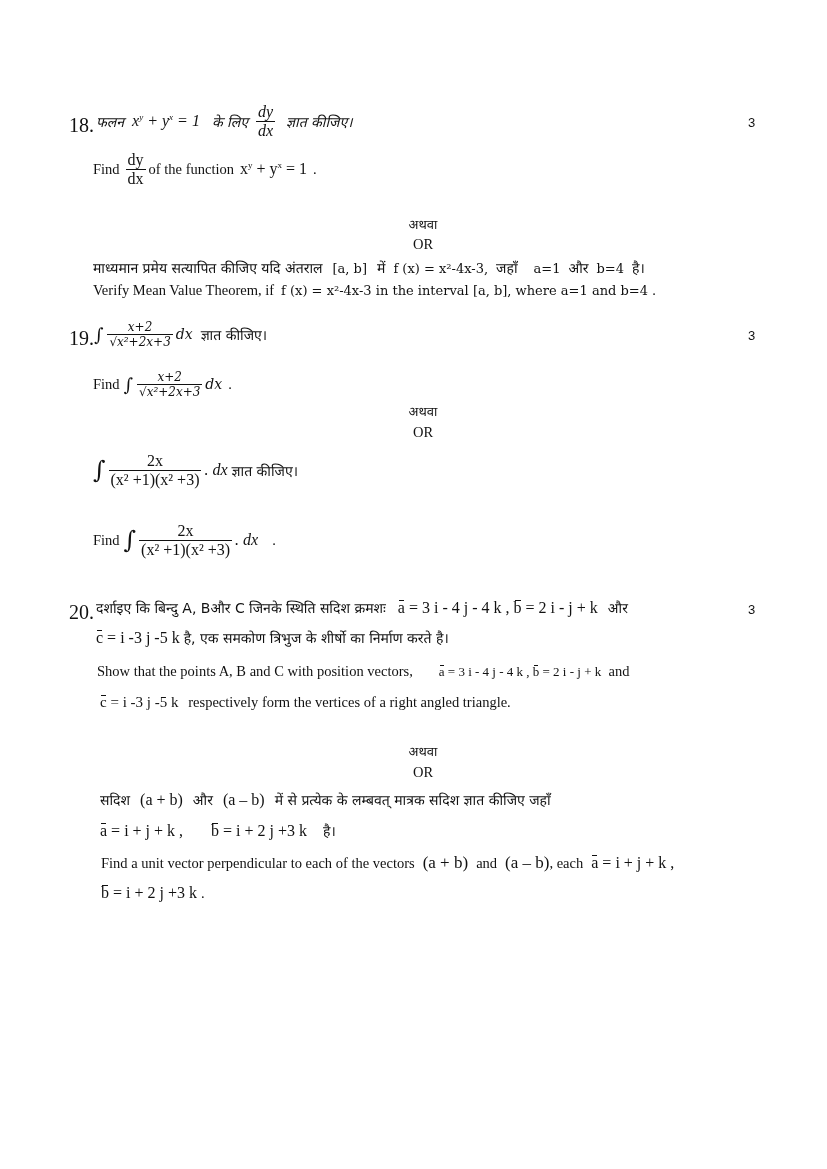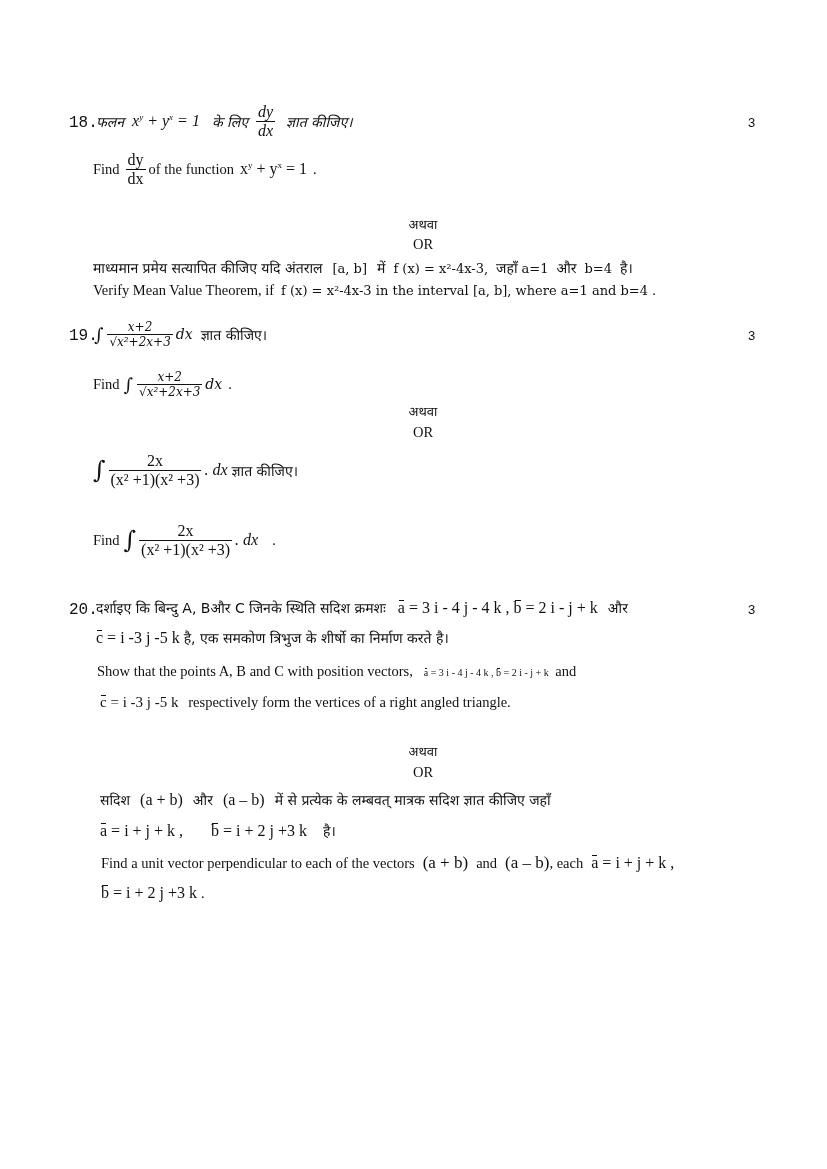--- a/index.html
+++ b/index.html
@@ -1,18 +1,18 @@
 <!DOCTYPE html>
 <html><head>
 <meta charset="utf-8">
 <style>
   html, body { margin: 0; padding: 0; background: #ffffff; }
   body { width: 827px; height: 1169px; position: relative; overflow: hidden; color: #111; font-family: "Liberation Serif", serif; }
   .abs { position: absolute; white-space: nowrap; }
-  .qnum { font-family: Liberation Mono, monospace; font-size: 16px; }
+  .qnum { font-family: Liberation Serif, serif; font-size: 20px; }
   .marks { font-family: "Liberation Sans", sans-serif; font-size: 13px; left: 748px; }
   .hi { font-family: "DejaVu Sans", sans-serif; font-size: 14px; }
   .en { font-family: "Liberation Serif", serif; font-size: 14.5px; }
   .math { font-family: "Liberation Serif", serif; font-size: 16px; }
   .imath { font-family: "DejaVu Serif", serif; font-style: italic; font-size: 12px; }
   .center { left: 0; width: 846px; text-align: center; }
   .frac { display: inline-block; vertical-align: middle; text-align: center; margin: 0 3px; }
   .frac .num { display: block; padding: 0 2px; }
   .frac .den { display: block; border-top: 1px solid #111; padding: 0 2px; }
   .big-int { font-size: 24px; vertical-align: middle; font-family: "DejaVu Serif", serif; }
@@ -62,21 +62,21 @@
 
   <span class="abs hi center" style="top:215px; font-size:13px;">अथवा</span>
   <span class="abs en center" style="top:236px;">OR</span>
 
   <div class="abs" style="left:93px; top:258px;">
     <span class="hi">माध्यमान प्रमेय सत्यापित कीजिए यदि अंतराल</span>
     <span class="bold-ish" style="margin-left:6px;">[a, b]</span>
     <span class="hi" style="margin-left:6px;">में</span>
     <span class="bold-ish" style="margin-left:4px;">f (x) = x²-4x-3,</span>
     <span class="hi" style="margin-left:4px;">जहाँ</span>
-    <span class="bold-ish" style="margin-left:0;">a=1</span>
+    <span class="bold-ish" style="margin-left:12px;">a=1</span>
     <span class="hi" style="margin-left:4px;">और</span>
     <span class="bold-ish" style="margin-left:4px;">b=4</span>
     <span class="hi" style="margin-left:4px;">है।</span>
   </div>
   <div class="abs" style="left:93px; top:281px;">
     <span class="en">Verify Mean Value Theorem, if</span>
     <span class="bold-ish" style="margin-left:3px;">f (x) = x²-4x-3 in the interval [a, b], where a=1 and b=4 .</span>
   </div>
 </div>
 
@@ -146,21 +146,21 @@
   <div class="abs" style="left:96px; top:628px;">
     <span class="math">
       <span class="vec">c</span>
       <span>= i -3 j -5 k</span>
     </span>
     <span class="hi" style="margin-left:0;">है, एक समकोण त्रिभुज के शीर्षो का निर्माण करते है।</span>
   </div>
 
   <div class="abs" style="left:97px; top:662px;">
     <span class="en">Show that the points A, B and C with position vectors,</span>
-    <span class="math" style="margin-left:7px; font-size:10px;">
+    <span class="math" style="margin-left:22px; font-size:13px;">
       <span class="vec">a</span>
       <span>= 3 i - 4 j - 4 k ,</span>
       <span class="vec">b</span>
       <span>= 2 i - j + k</span>
     </span>
     <span class="en" style="margin-left:4px;">and</span>
   </div>
   <div class="abs" style="left:100px; top:693px;">
     <span class="math" style="font-size:15px;">
       <span class="vec">c</span>

